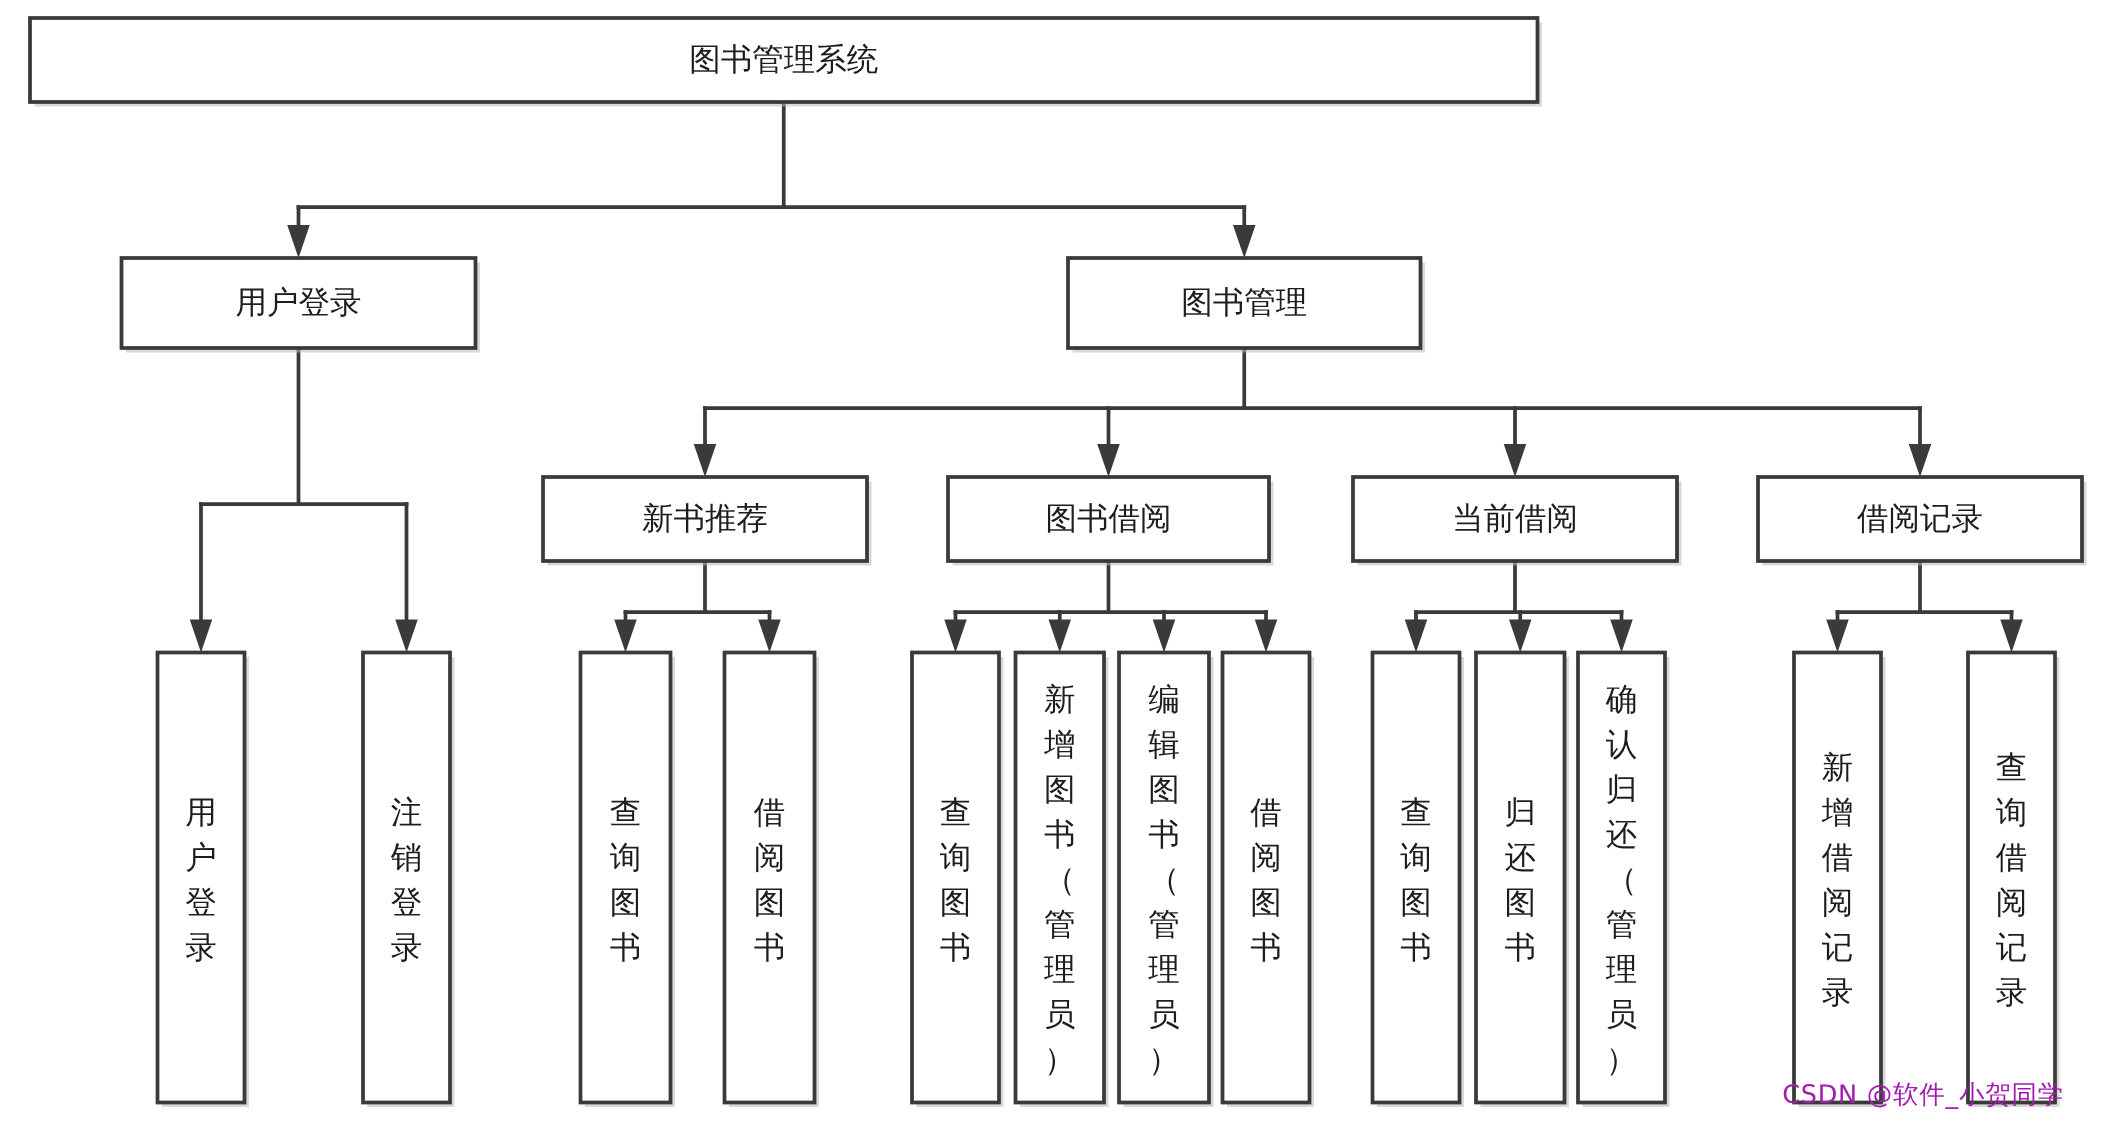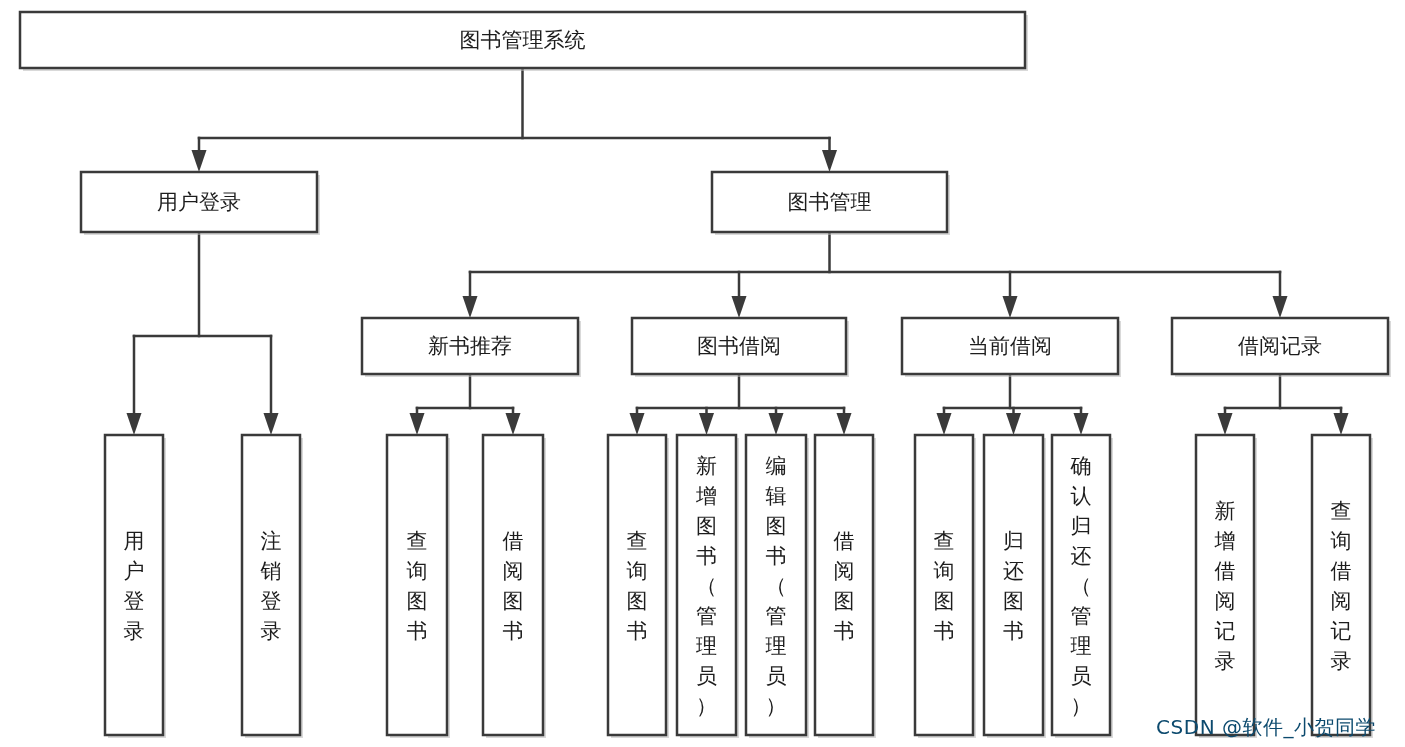--- a/index.html
+++ b/index.html
@@ -59,22 +59,22 @@
     font-family: "DejaVu Sans", "Liberation Sans", sans-serif;
     font-size: 21px;
     fill: #1d1d1d;
     text-anchor: middle;
   }
   .watermark-text {
     position: absolute;
     right: 12px;
     bottom: 6px;
     font-family: "DejaVu Sans", "Liberation Sans", sans-serif;
-    font-size: 20px;
-    color: #0c4a6e;
+    font-size: 17px;
+    color: #a21caf;
     white-space: nowrap;
     letter-spacing: 0.5px;
     pointer-events: none;
   }
 </style>
 </head>
 <body>
 
 <div id="diagram-root">
   <svg class="diagram-canvas" viewBox="0 0 1405 747" xmlns="http://www.w3.org/2000/svg">

